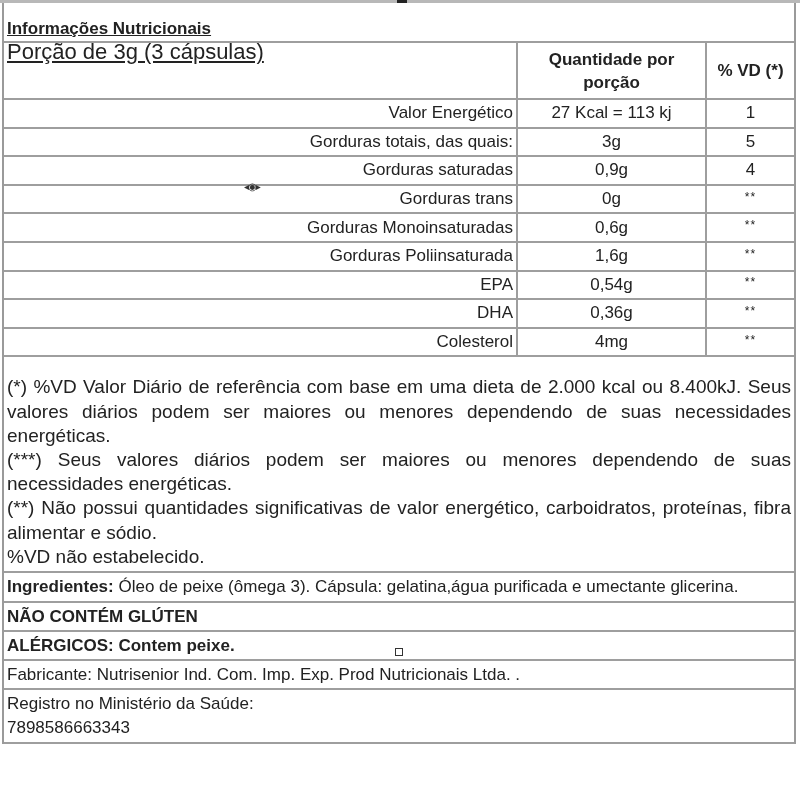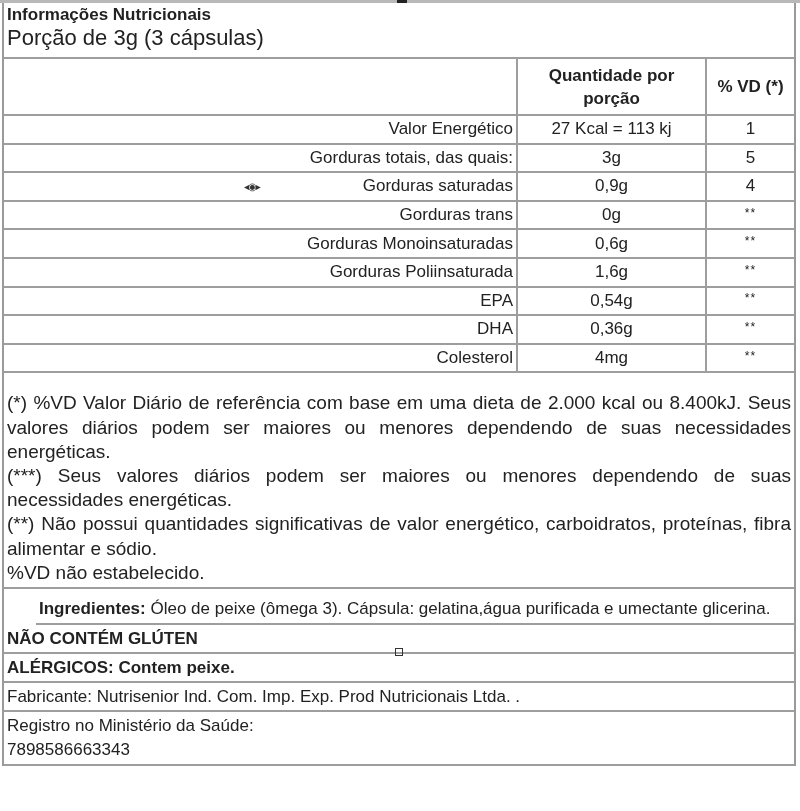--- a/index.html
+++ b/index.html
@@ -35,23 +35,24 @@
       border-left: 2px solid #9a9a9a;
       border-right: 2px solid #9a9a9a;
       box-sizing: border-box;
     }
     .block {
       border-bottom: 2px solid #9e9e9e;
       box-sizing: border-box;
       padding: 0 3px;
     }
     .title-block {
-      height: 56px;
-      padding-top: 0;
+      height: 40px;
+      padding-top: 14px;
       line-height: 23px;
+      text-decoration: underline;
     }
     .title {
       font-weight: bold;
       font-size: 17px;
     }
     .portion {
       font-size: 22px;
     }
     table.nutri {
       border-collapse: collapse;
@@ -87,23 +88,22 @@
     .notes-block {
       padding-top: 18px;
       padding-bottom: 2px;
       line-height: 24.2px;
       font-size: 19px;
       text-align: justify;
     }
     .notes-block p { margin: 0; }
     .ingredients-block {
       line-height: 24px;
-      padding-top: 8px;
+      padding-top: 2px;
       padding-bottom: 2px;
-      margin-left: 32px;
     }
     .label-bold { font-weight: bold; }
     .single-line {
       height: 29px;
       line-height: 27px;
     }
     .gluten { font-weight: bold; }
     .allergen { font-weight: bold; }
     .small-box {
       position: absolute;

